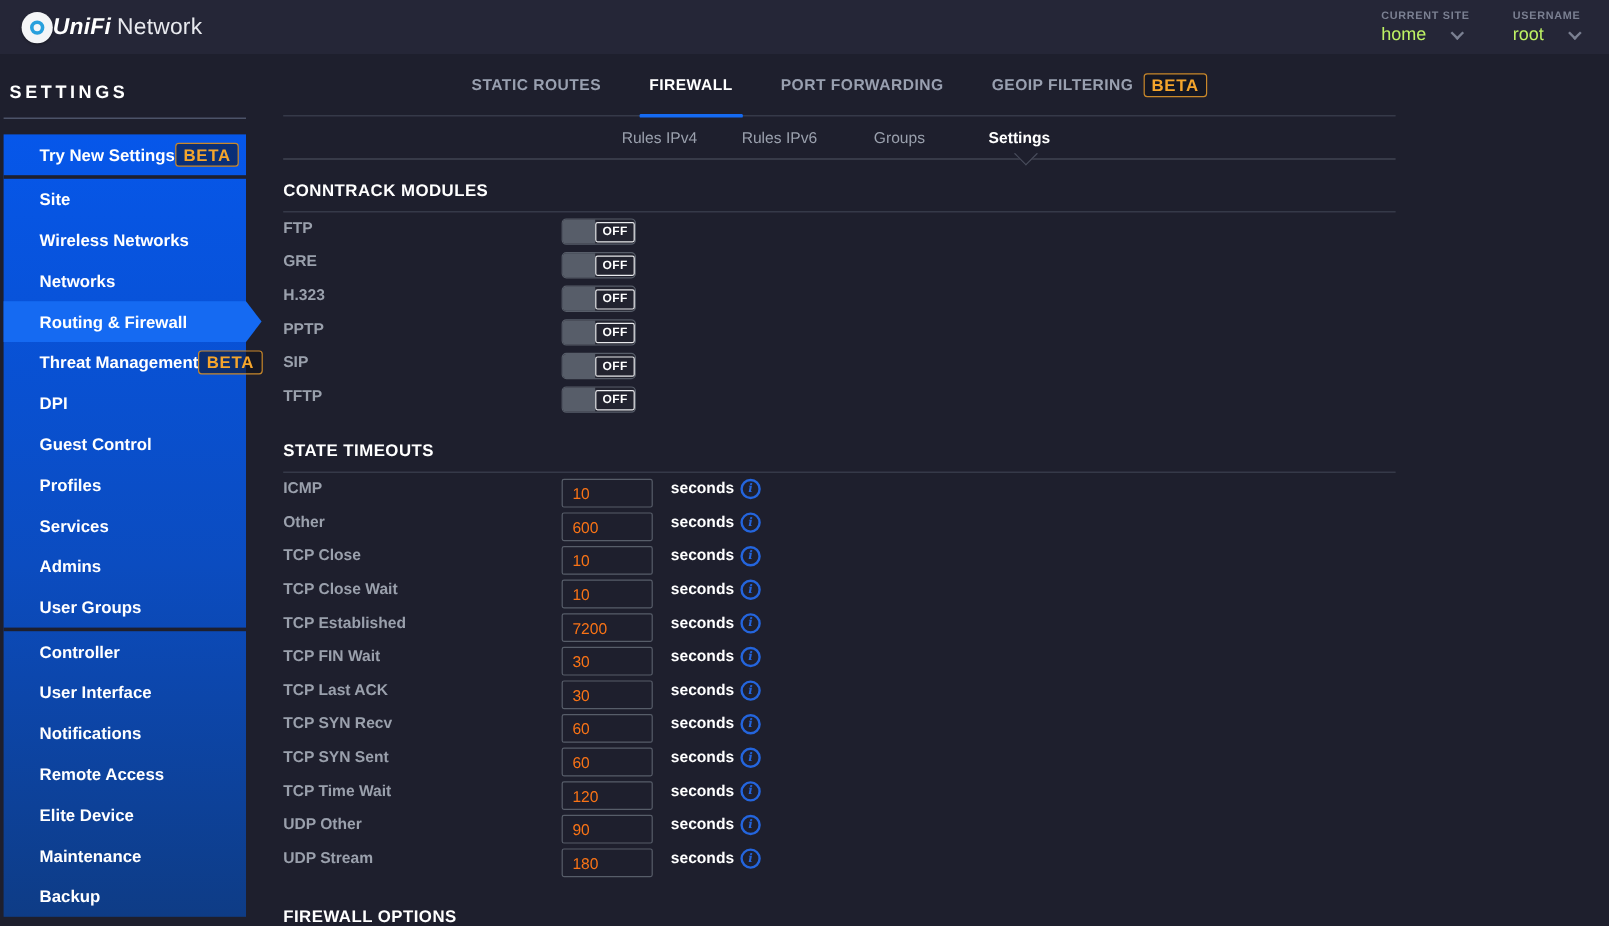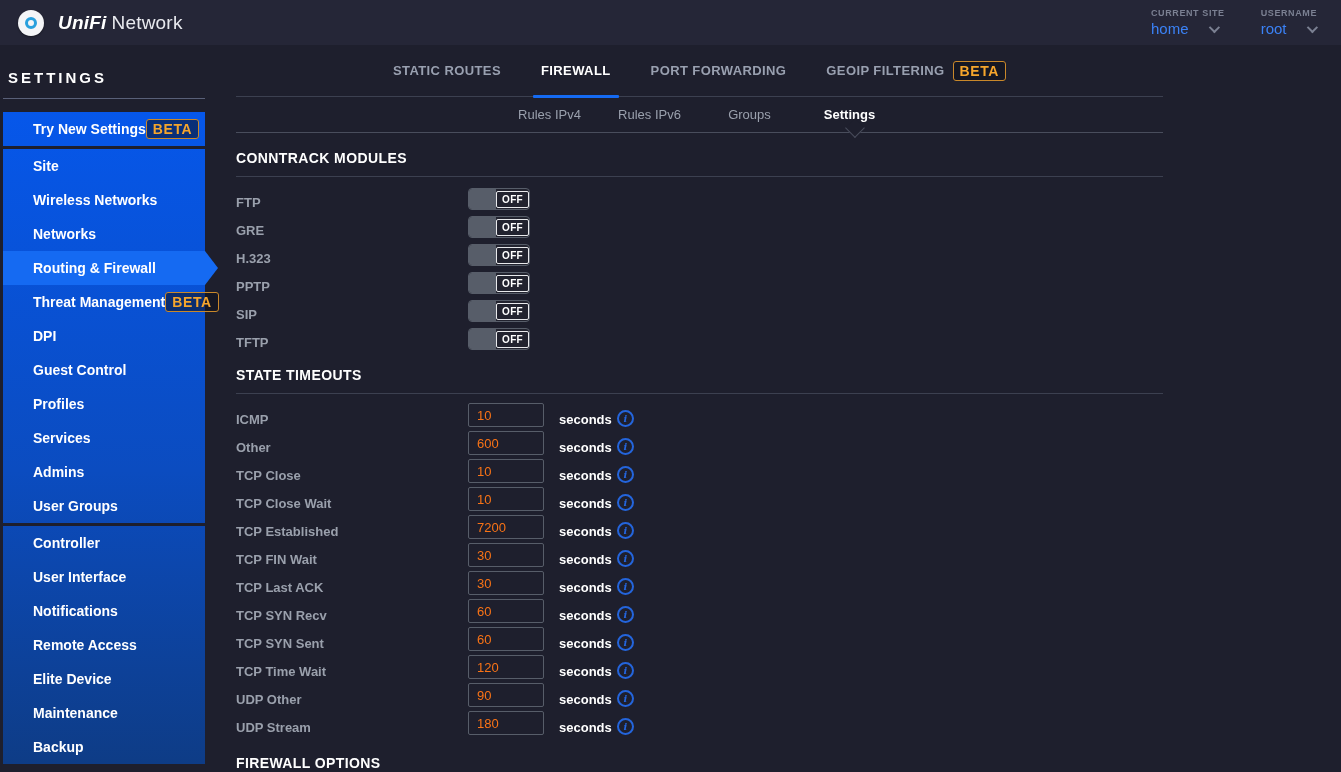--- a/index.html
+++ b/index.html
@@ -8,38 +8,38 @@
   .screen {
     position:relative; width:1341px; height:772px;
     background:#1e1f2d; overflow:hidden; color:#fff;
   }
 
   
   .topbar {
     position:absolute; top:0; left:0; right:0; height:45px;
     background:#252637; display:flex; align-items:center; padding:0 18px;
   }
-  .logo-wrap { display:flex; align-items:center; gap:14px; }
+  .logo-wrap { display:flex; align-items:center; }
   .logo-disc {
     width:26px; height:26px; border-radius:50%; background:#f4f5f7;
     display:flex; align-items:center; justify-content:center;
     box-shadow:0 1px 2px rgba(0,0,0,.4);
   }
   .logo-ring { width:12px; height:12px; border-radius:50%; border:3px solid #29a0dd; }
   .brand { font-size:19px; letter-spacing:.2px; white-space:nowrap; }
   .brand .unifi { font-weight:700; font-style:italic; }
   .brand .network { font-weight:400; color:#e8e9ee; margin-left:5px; }
   .topbar-right { margin-left:auto; display:flex; gap:36px; padding-right:6px; }
   .top-select { text-align:right; cursor:pointer; }
   .top-select .lbl {
     font-size:9px; letter-spacing:.6px; color:#7b8092; font-weight:700;
     text-transform:uppercase; margin-bottom:2px;
   }
   .top-select .val {
-    font-size:15px; color:#3b82f6; display:flex; align-items:center; gap:20px;
+    font-size:15px; color:#bef264; display:flex; align-items:center; gap:20px;
   }
   .chev {
     width:8px; height:8px; border-right:2px solid #7b8092; border-bottom:2px solid #7b8092;
     transform:rotate(45deg) translateY(-2px); display:inline-block;
   }
 
   
   .sidebar { position:absolute; top:45px; left:0; width:205px; bottom:0; }
   .sidebar-title {
     color:#fff; font-size:15px; font-weight:700; letter-spacing:3px;
@@ -99,21 +99,21 @@
     width:14px; height:14px; background:#1e1f2d;
     border-right:1px solid #494d5c; border-bottom:1px solid #494d5c;
     transform:rotate(45deg) translateY(-7px);
   }
 
   .section-heading {
     font-size:14px; font-weight:700; letter-spacing:.4px; color:#fff;
     margin-top:17px; padding-bottom:10px; border-bottom:1px solid #3c4050;
   }
   .rows { margin-top:5px; }
-  .row { display:flex; align-items:flex-end; height:28px; }
+  .row { display:flex; align-items:flex-start; height:28px; }
   .row-label { width:232px; font-size:13px; font-weight:700; color:#9aa0ac; }
 
   
   .toggle {
     width:62px; height:22px; border:1px solid #575d69; border-radius:4px;
     display:flex; align-items:center; background:#22232f; cursor:pointer;
   }
   .toggle-knob { width:30px; height:20px; background:#575d69; border-radius:3px 0 0 3px; }
   .toggle-label {
     flex:1; display:flex; justify-content:center;

